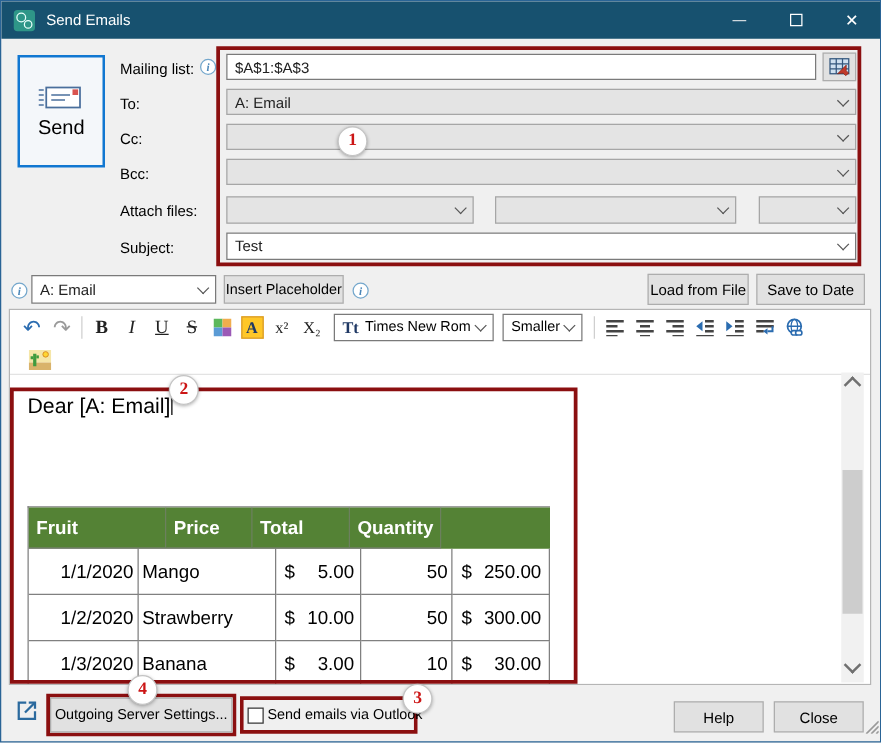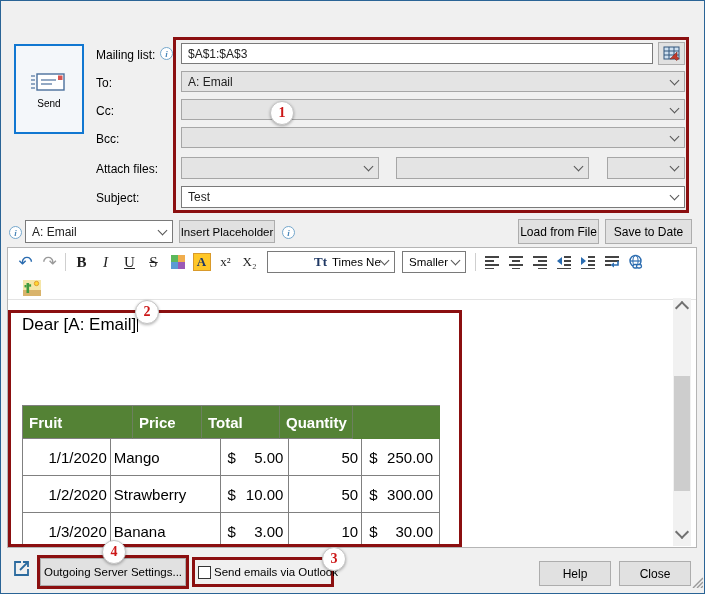--- a/index.html
+++ b/index.html
@@ -68,33 +68,48 @@
   .c4{width:78px;justify-content:space-between;padding:0 6px 0 7px;}
   .trow.head .c0,.trow.head .c2,.trow.head .c3,.trow.head .c4{justify-content:flex-start;padding:0 0 0 6px;}
   
   .sb-chev{width:10px;height:10px;border-right:2px solid #707070;border-bottom:2px solid #707070;}
 </style>
 </head>
 <body>
 
 <div id="window">
 
+  <div id="titlebar">
+    <div id="title-icon"></div>
+    <div id="title-text">Send Emails</div>
+    <div style="margin-left:auto;display:flex;">
+      <div class="cap-btn">
+          <span class="min-glyph"></span>
+        </div>
+      <div class="cap-btn">
+          <span class="max-glyph"></span>
+        </div>
+      <div class="cap-btn">
+          <span class="close-glyph">✕</span>
+        </div>
+    </div>
+  </div>
 
   <div class="abs" style="left:13px;top:43px;width:70px;height:90px;border:2px solid var(--send-border);background:#f4f7fa;display:flex;flex-direction:column;align-items:center;justify-content:center;gap:4px;">
     <svg width="38" height="24" viewBox="0 0 38 24">
       <rect x="7" y="4" width="27" height="16" fill="#ffffff" stroke="#4a6f9c" stroke-width="1.4"></rect>
       <line x1="11" y1="10" x2="26" y2="10" stroke="#4a6f9c" stroke-width="1.2"></line>
       <line x1="11" y1="14" x2="22" y2="14" stroke="#4a6f9c" stroke-width="1.2"></line>
       <rect x="28" y="5.5" width="4.5" height="4.5" fill="#d9534f"></rect>
       <line x1="1" y1="6" x2="5" y2="6" stroke="#4a6f9c" stroke-width="1.2"></line>
       <line x1="1" y1="10" x2="5" y2="10" stroke="#4a6f9c" stroke-width="1.2"></line>
       <line x1="1" y1="14" x2="5" y2="14" stroke="#4a6f9c" stroke-width="1.2"></line>
       <line x1="1" y1="18" x2="5" y2="18" stroke="#4a6f9c" stroke-width="1.2"></line>
     </svg>
-    <span style="font-size:10px;">Send</span>
+    <span style="font-size:16px;">Send</span>
   </div>
 
   <div class="lbl" style="left:95px;top:47px;">Mailing list:</div>
   <span class="info abs" style="left:159px;top:46px;">i</span>
   <div class="lbl" style="left:95px;top:75px;">To:</div>
   <div class="lbl" style="left:95px;top:103px;">Cc:</div>
   <div class="lbl" style="left:95px;top:131px;">Bcc:</div>
   <div class="lbl" style="left:95px;top:161px;">Attach files:</div>
   <div class="lbl" style="left:95px;top:190px;">Subject:</div>
 
@@ -171,21 +186,21 @@
             <i></i>
             <i></i>
           </span>
         </div>
       <div class="tb">
           <span class="hilite">A</span>
         </div>
       <div class="tb" style="font-size:13px;">x²</div>
       <div class="tb" style="font-size:13px;">X₂</div>
       <div style="display:flex;align-items:center;border:1px solid #7a7a7a;height:22px;width:128px;padding:0 6px;margin-left:5px;flex:none;">
-        <span style="font-family:'Liberation Serif',serif;font-weight:bold;color:#1f3864;font-size:13px;margin-right:5px;margin-left:40px;">Tt</span>
+        <span style="font-family:'Liberation Serif',serif;font-weight:bold;color:#1f3864;font-size:13px;margin-right:5px;">Tt</span>
         <span style="font-size:11.5px;white-space:nowrap;overflow:hidden;">Times New Rom</span>
         <span class="chev"></span>
       </div>
       <div style="display:flex;align-items:center;border:1px solid #7a7a7a;height:22px;width:64px;padding:0 6px;margin-left:6px;flex:none;">
         <span style="font-size:11.5px;">Smaller</span>
         <span class="chev"></span>
       </div>
       <div class="tsep" style="margin-left:8px;"></div>
       <div class="tb">
         <svg width="16" height="14">

